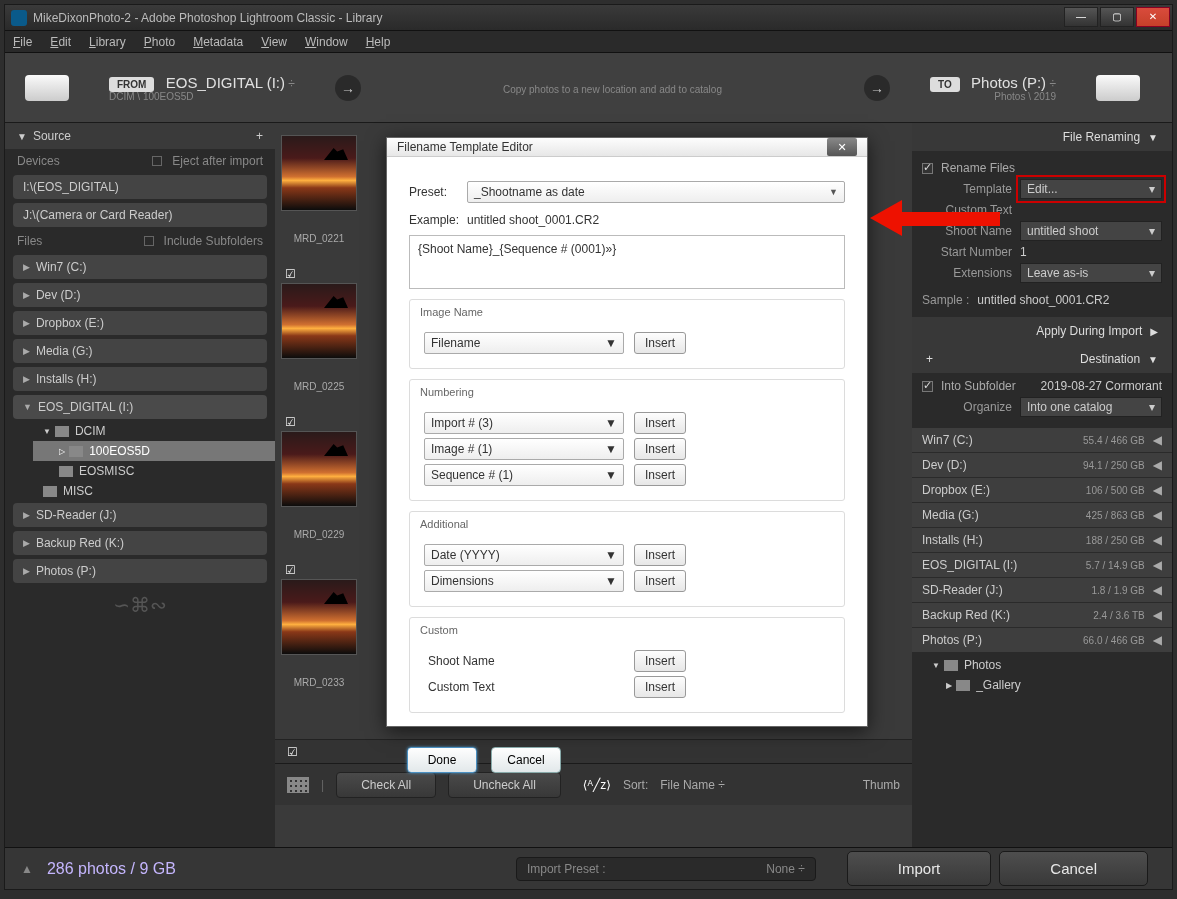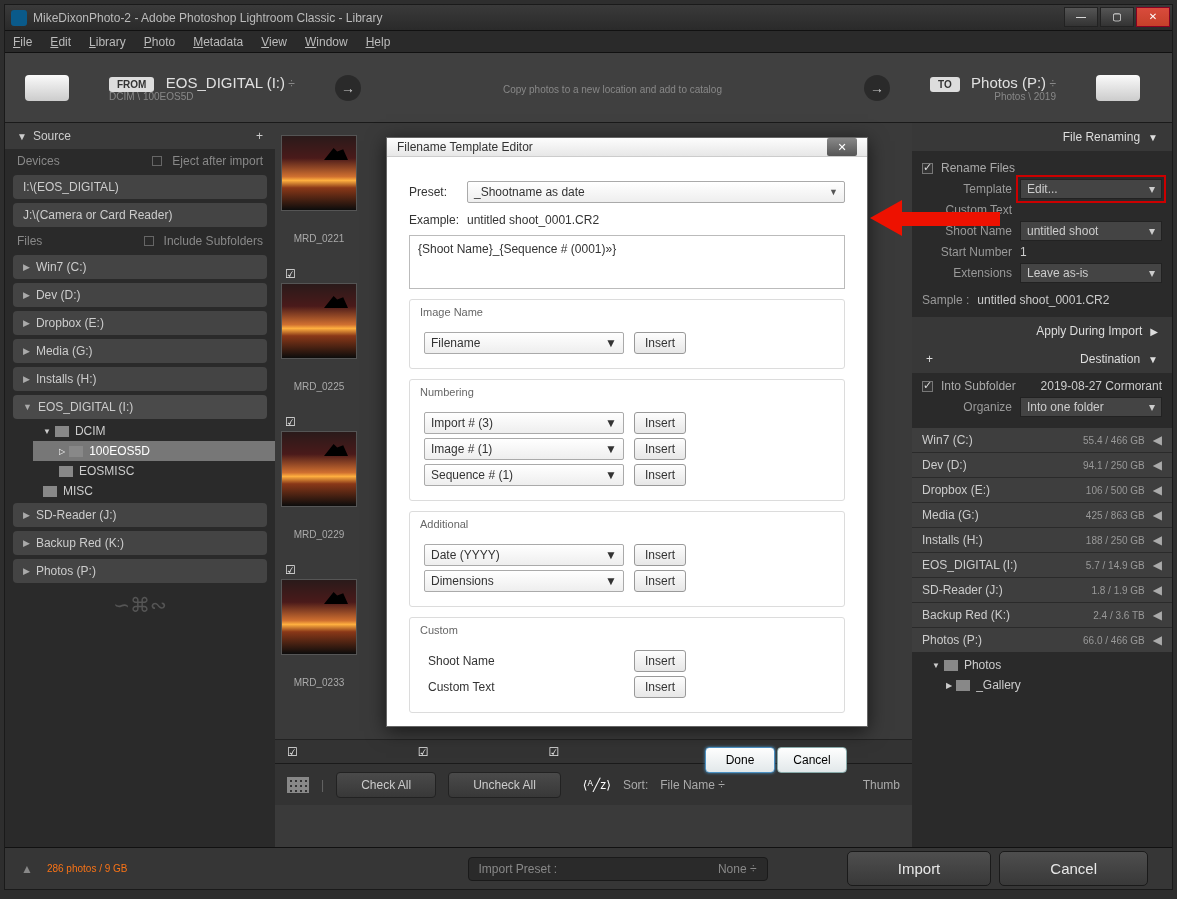--- a/index.html
+++ b/index.html
@@ -47,21 +47,21 @@
 .thumb-img{ width:76px; height:76px; background:linear-gradient(to bottom,#2a1a1a 0%,#4a1a1a 30%,#d07030 55%,#ffb040 60%,#8a3818 70%,#0c0c0c 100%); border:1px solid #555; position:relative;}
 .thumb-img::after{content:""; position:absolute; top:12px; right:8px; width:24px; height:12px; background:#000; clip-path:polygon(0 100%,40% 0,55% 30%,80% 10%,100% 100%);}
 .thumb-label{ color:#aaa; font-size:10px; text-align:center; margin-top:22px; }
 .thumb-check{ color:#eee; font-size:12px; margin:4px 0 0 6px; }
 .center-toolbar{ position:absolute; bottom:42px; left:0; right:0; height:42px; background:#333; display:flex; align-items:center; padding:0 12px; gap:12px; border-top:1px solid #1a1a1a;}
 .center-toolbar .grid-icon{ width:22px; height:16px; background:repeating-linear-gradient(#888 0 3px,transparent 3px 5px),repeating-linear-gradient(90deg,#888 0 3px,transparent 3px 5px);}
 .btn{ padding:5px 24px; background:linear-gradient(#4a4a4a,#383838); border:1px solid #222; border-radius:4px; color:#ccc; font-size:12px;}
 .sort-label{ color:#aaa; font-size:12px; }
 .checkrow{ position:absolute; bottom:84px; left:0; right:0; height:24px; background:#333; display:flex; align-items:center; padding:0 12px; gap:120px; color:#eee; border-top:1px solid #222;}
 .footer{ height:42px; background:#363636; border-top:1px solid #111; display:flex; align-items:center; padding:0 16px; }
-.footer .count{ color:#f97316; font-size:10px; }
+.footer .count{ color:#c4b5fd; font-size:16px; }
 .preset-box{ margin-left:340px; display:flex; align-items:center; background:#2a2a2a; border:1px solid #1a1a1a; border-radius:4px; padding:4px 10px; width:300px; justify-content:space-between; color:#888;}
 .big-btn{ margin-left:auto; padding:8px 50px; background:linear-gradient(#4e4e4e,#393939); border:1px solid #1a1a1a; border-radius:5px; color:#e8e8e8; font-size:15px; margin-right:8px;}
 .rp-header{ display:flex; align-items:center; justify-content:flex-end; padding:7px 14px; color:#ddd; font-size:14px; background:#383838; }
 .rp-header .tri{ margin-left:8px; font-size:10px;}
 .rp-header .plus-left{ margin-right:auto; }
 .rp-body{ padding:6px 10px; }
 .rp-row{ display:flex; align-items:center; margin:4px 0; font-size:11px; color:#aaa; }
 .rp-row .chk{ width:11px; height:11px; border:1px solid #777; margin-right:8px; background:#333; position:relative;}
 .rp-row .chk.checked::after{content:"✓"; position:absolute; top:-3px; left:0; color:#ddd; font-size:11px;}
 .rp-label{ text-align:right; width:90px; margin-right:8px; color:#999;}
@@ -80,21 +80,21 @@
 .dlg-row label{ width:58px; }
 .select{ flex:1; height:22px; border:1px solid #aaa; background:linear-gradient(#fff,#eee); padding:2px 6px; display:flex; align-items:center; justify-content:space-between; border-radius:2px;}
 .select .caret{ font-size:9px; color:#555;}
 .textarea{ margin-top:8px; height:54px; border:1px solid #bbb; padding:6px 8px; color:#333; background:#fff;}
 .group{ border:1px solid #dcdcdc; border-radius:3px; margin:10px 0 6px; padding:28px 14px 10px; position:relative;}
 .group-label{ position:absolute; top:6px; left:10px; color:#666; font-size:11px;}
 .group-row{ display:flex; align-items:center; margin:4px 0; gap:10px;}
 .group-row .sel{ width:200px; height:22px; border:1px solid #aaa; background:linear-gradient(#fff,#eee); padding:2px 6px; display:flex; align-items:center; justify-content:space-between; border-radius:2px;}
 .group-row .lbl{ width:200px; padding-left:4px;}
 .ins-btn{ width:52px; height:22px; border:1px solid #999; background:linear-gradient(#fdfdfd,#e7e7e7); border-radius:3px; display:flex; align-items:center; justify-content:center;}
-.dlg-footer{ display:flex; justify-content:flex-end; gap:2px; padding:12px 20px 16px;}
+.dlg-footer{ display:flex; gap:14px; padding:12px 20px 16px;}
 .dlg-btn{ width:70px; height:26px; border:1px solid #8aa; background:linear-gradient(#fefefe,#e2e8ea); border-radius:4px; display:flex; align-items:center; justify-content:center;}
 .dlg-btn.primary{ border:1px solid #4a90c2; box-shadow:0 0 3px #4a90c2;}
 .red-arrow{ position:absolute; top:200px; left:870px; width:130px; height:36px; z-index:60;}
 .red-arrow .shaft{ position:absolute; top:12px; left:30px; width:100px; height:14px; background:#e10;}
 .red-arrow .head{ position:absolute; top:0; left:0; width:0; height:0; border-top:18px solid transparent; border-bottom:18px solid transparent; border-right:32px solid #e10;}
 </style>
 </head>
 <body>
 
 <div class="window">
@@ -301,21 +301,21 @@
         </div>
       <div class="rp-body" style="padding-top:2px">
         <div class="rp-row">
             <span class="chk checked"></span>
             <span>Into Subfolder</span>
             <span style="margin-left:auto;color:#ccc">2019-08-27 Cormorant</span>
           </div>
         <div class="rp-row">
             <span class="rp-label">Organize</span>
             <div class="rp-field">
-              <span>Into one folder</span>
+              <span>Into one catalog</span>
               <span>▾</span>
             </div>
           </div>
       </div>
       <div id="dest-list">
           <div class="dest-item">
             <span>Win7 (C:)</span>
             <span class="size">55.4 / 466 GB</span>
             <span class="arrow">◀</span>
           </div>

